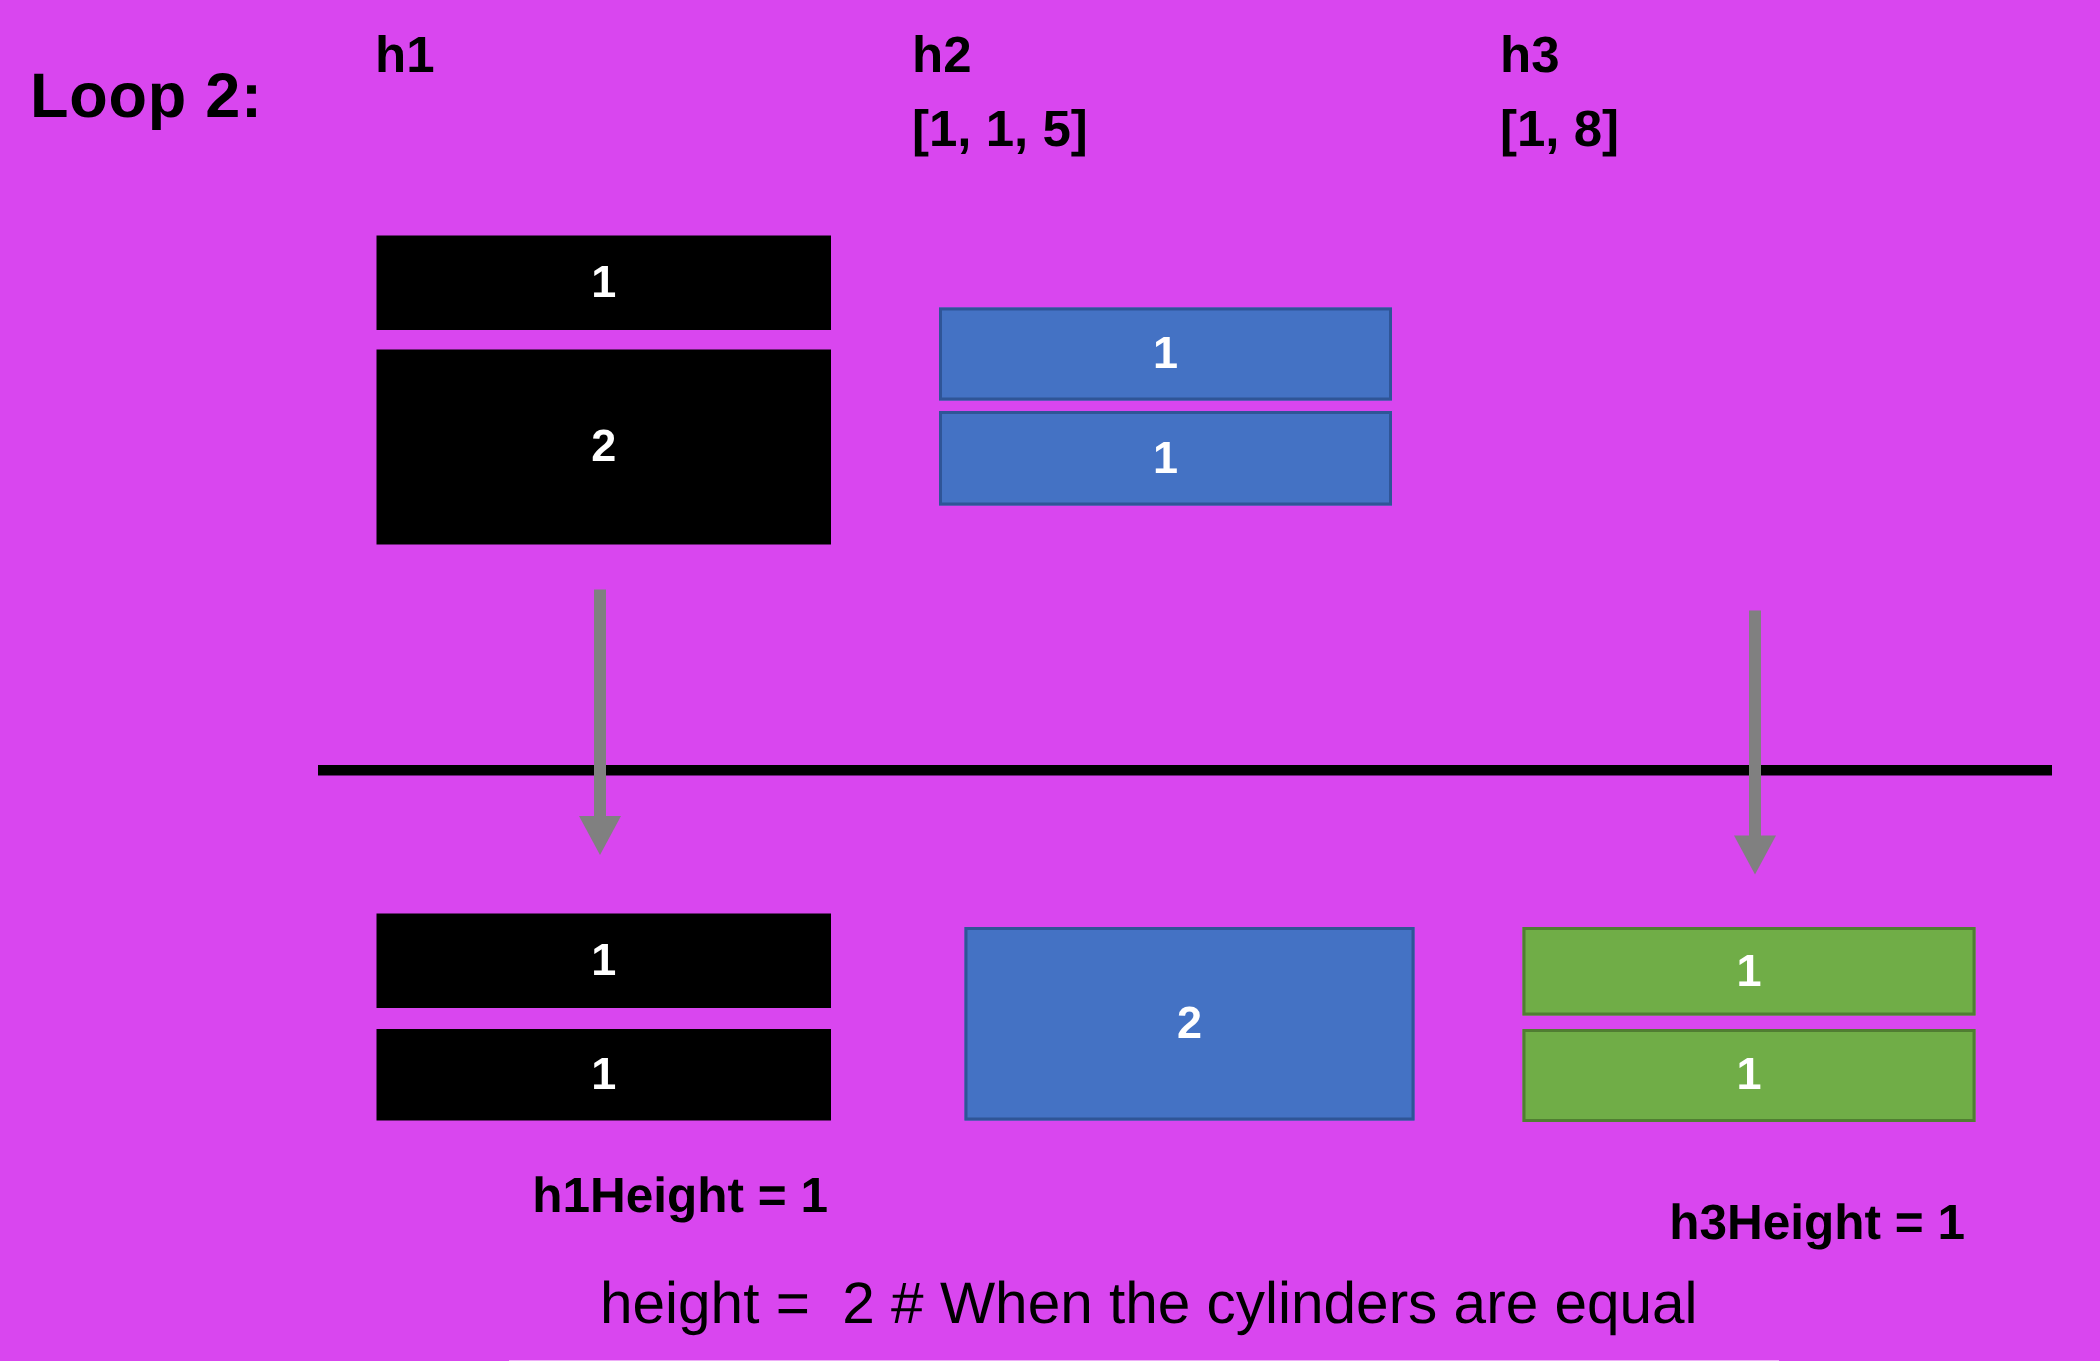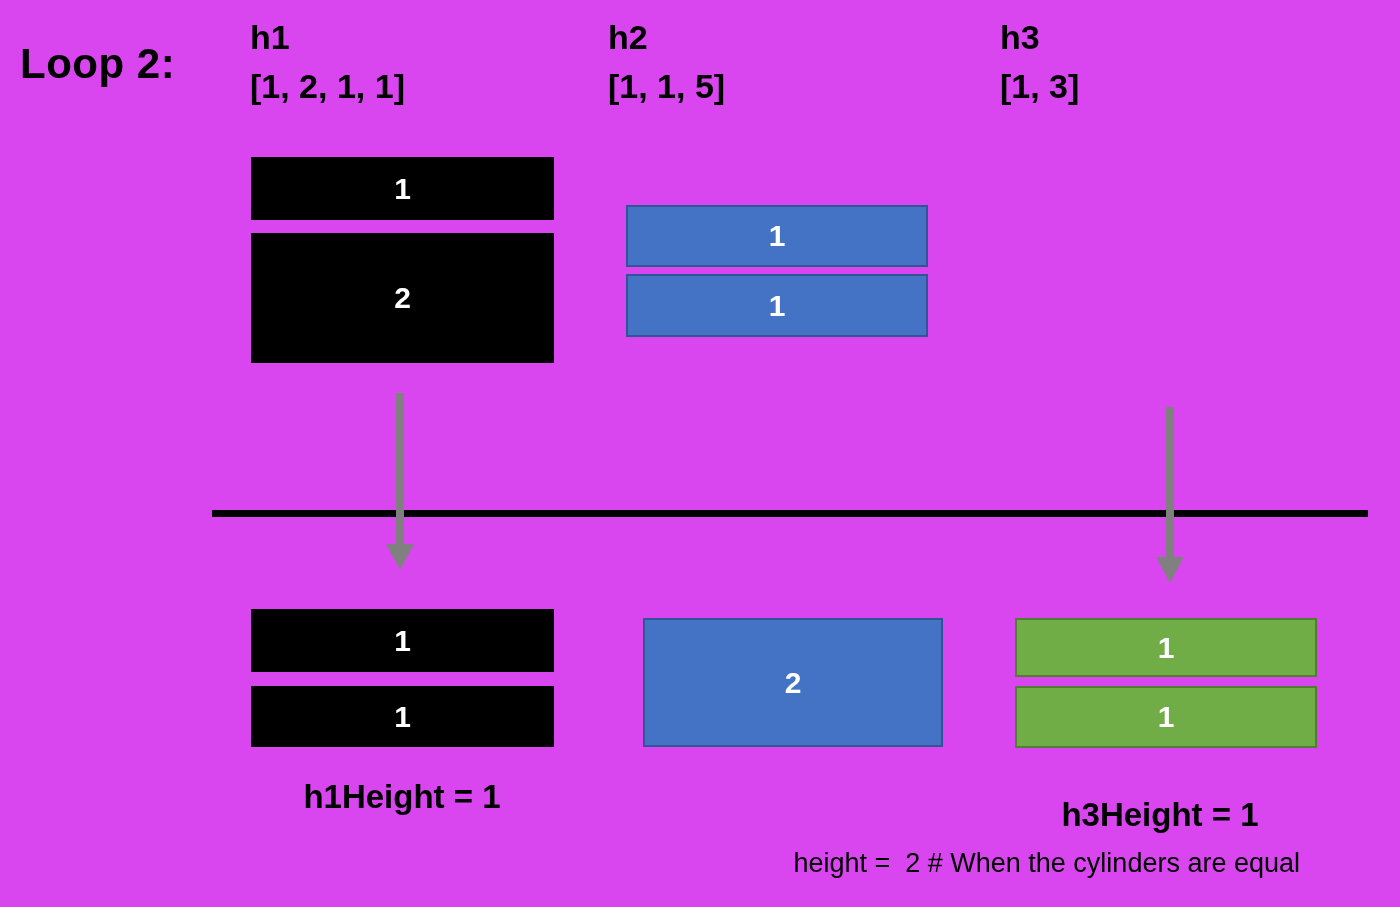--- a/index.html
+++ b/index.html
@@ -64,55 +64,54 @@
     width: 0;
     height: 0;
     border-left: 14px solid transparent;
     border-right: 14px solid transparent;
     border-top: 26px solid var(--arrow_gray);
   }
   .stack-label {
     position: absolute;
     top: 778px;
     width: 300px;
-    text-align: center;
+    text-align: right;
     font-size: 33px;
     font-weight: bold;
     color: #000000;
   }
   .footer-note {
     position: absolute;
     left: 400px;
     top: 848px;
     width: 900px;
-    text-align: right;
-    font-size: 27px;
+    text-align: left;
+    font-size: 39px;
     font-weight: normal;
     color: #000000;
     white-space: pre;
   }
 </style>
 </head>
 <body>
 
 <div class="canvas">
 
   <div class="loop-label">Loop 2:</div>
 
   <div class="col-header" style="left:250px;">
     <div>h1</div>
-    <div>[1, 2, 1, 1]</div>
   </div>
   <div class="col-header" style="left:608px;">
     <div>h2</div>
     <div>[1, 1, 5]</div>
   </div>
   <div class="col-header" style="left:1000px;">
     <div>h3</div>
-    <div>[1, 3]</div>
+    <div>[1, 8]</div>
   </div>
 
   <div class="box black" style="left:251px; top:157px; width:303px; height:63px;">
     <span>1</span>
   </div>
   <div class="box black" style="left:251px; top:233px; width:303px; height:130px;">
     <span>2</span>
   </div>
 
   <div class="box blue" style="left:626px; top:205px; width:302px; height:62px;">

